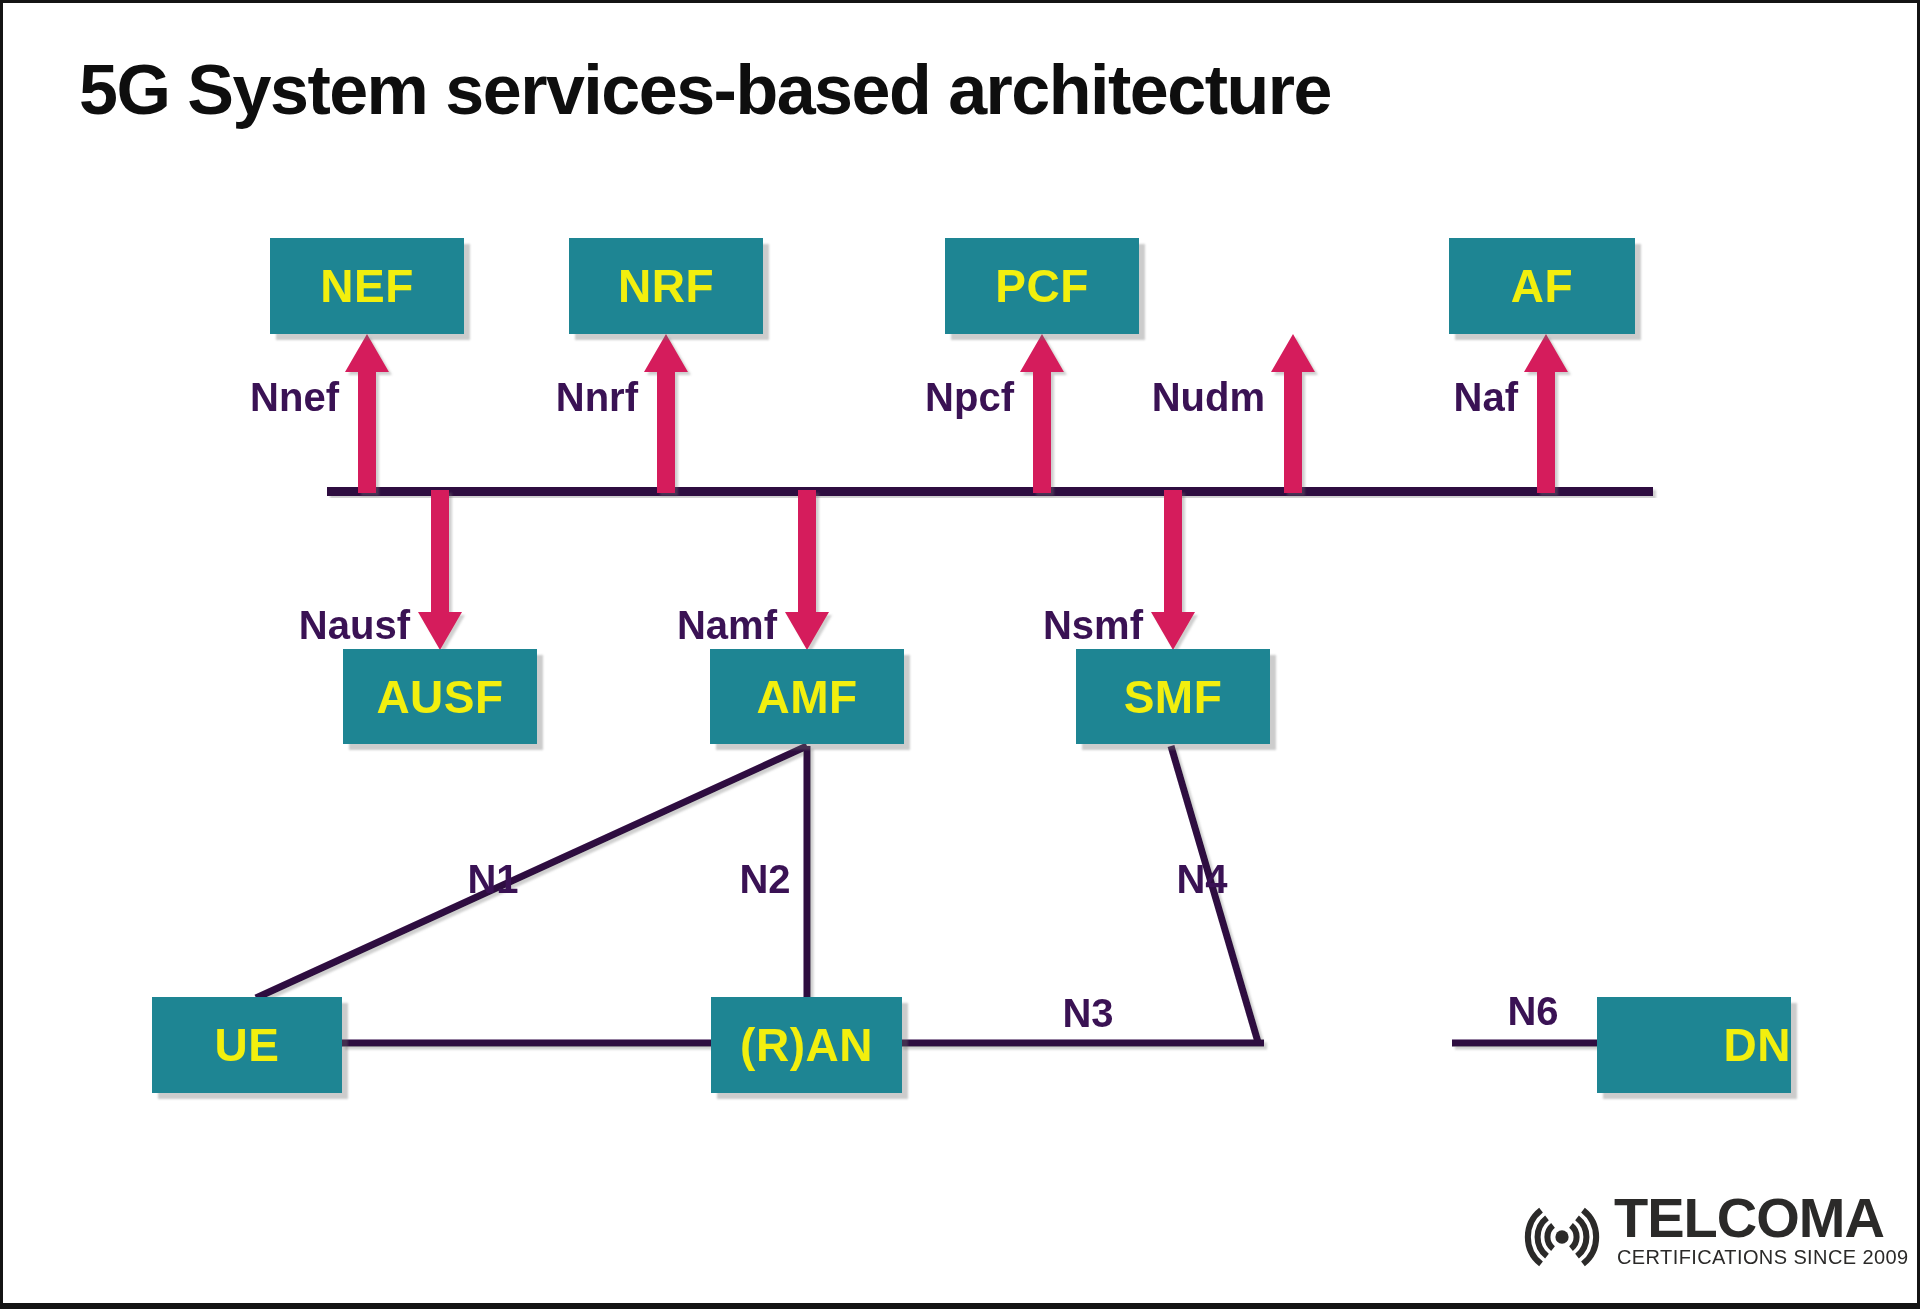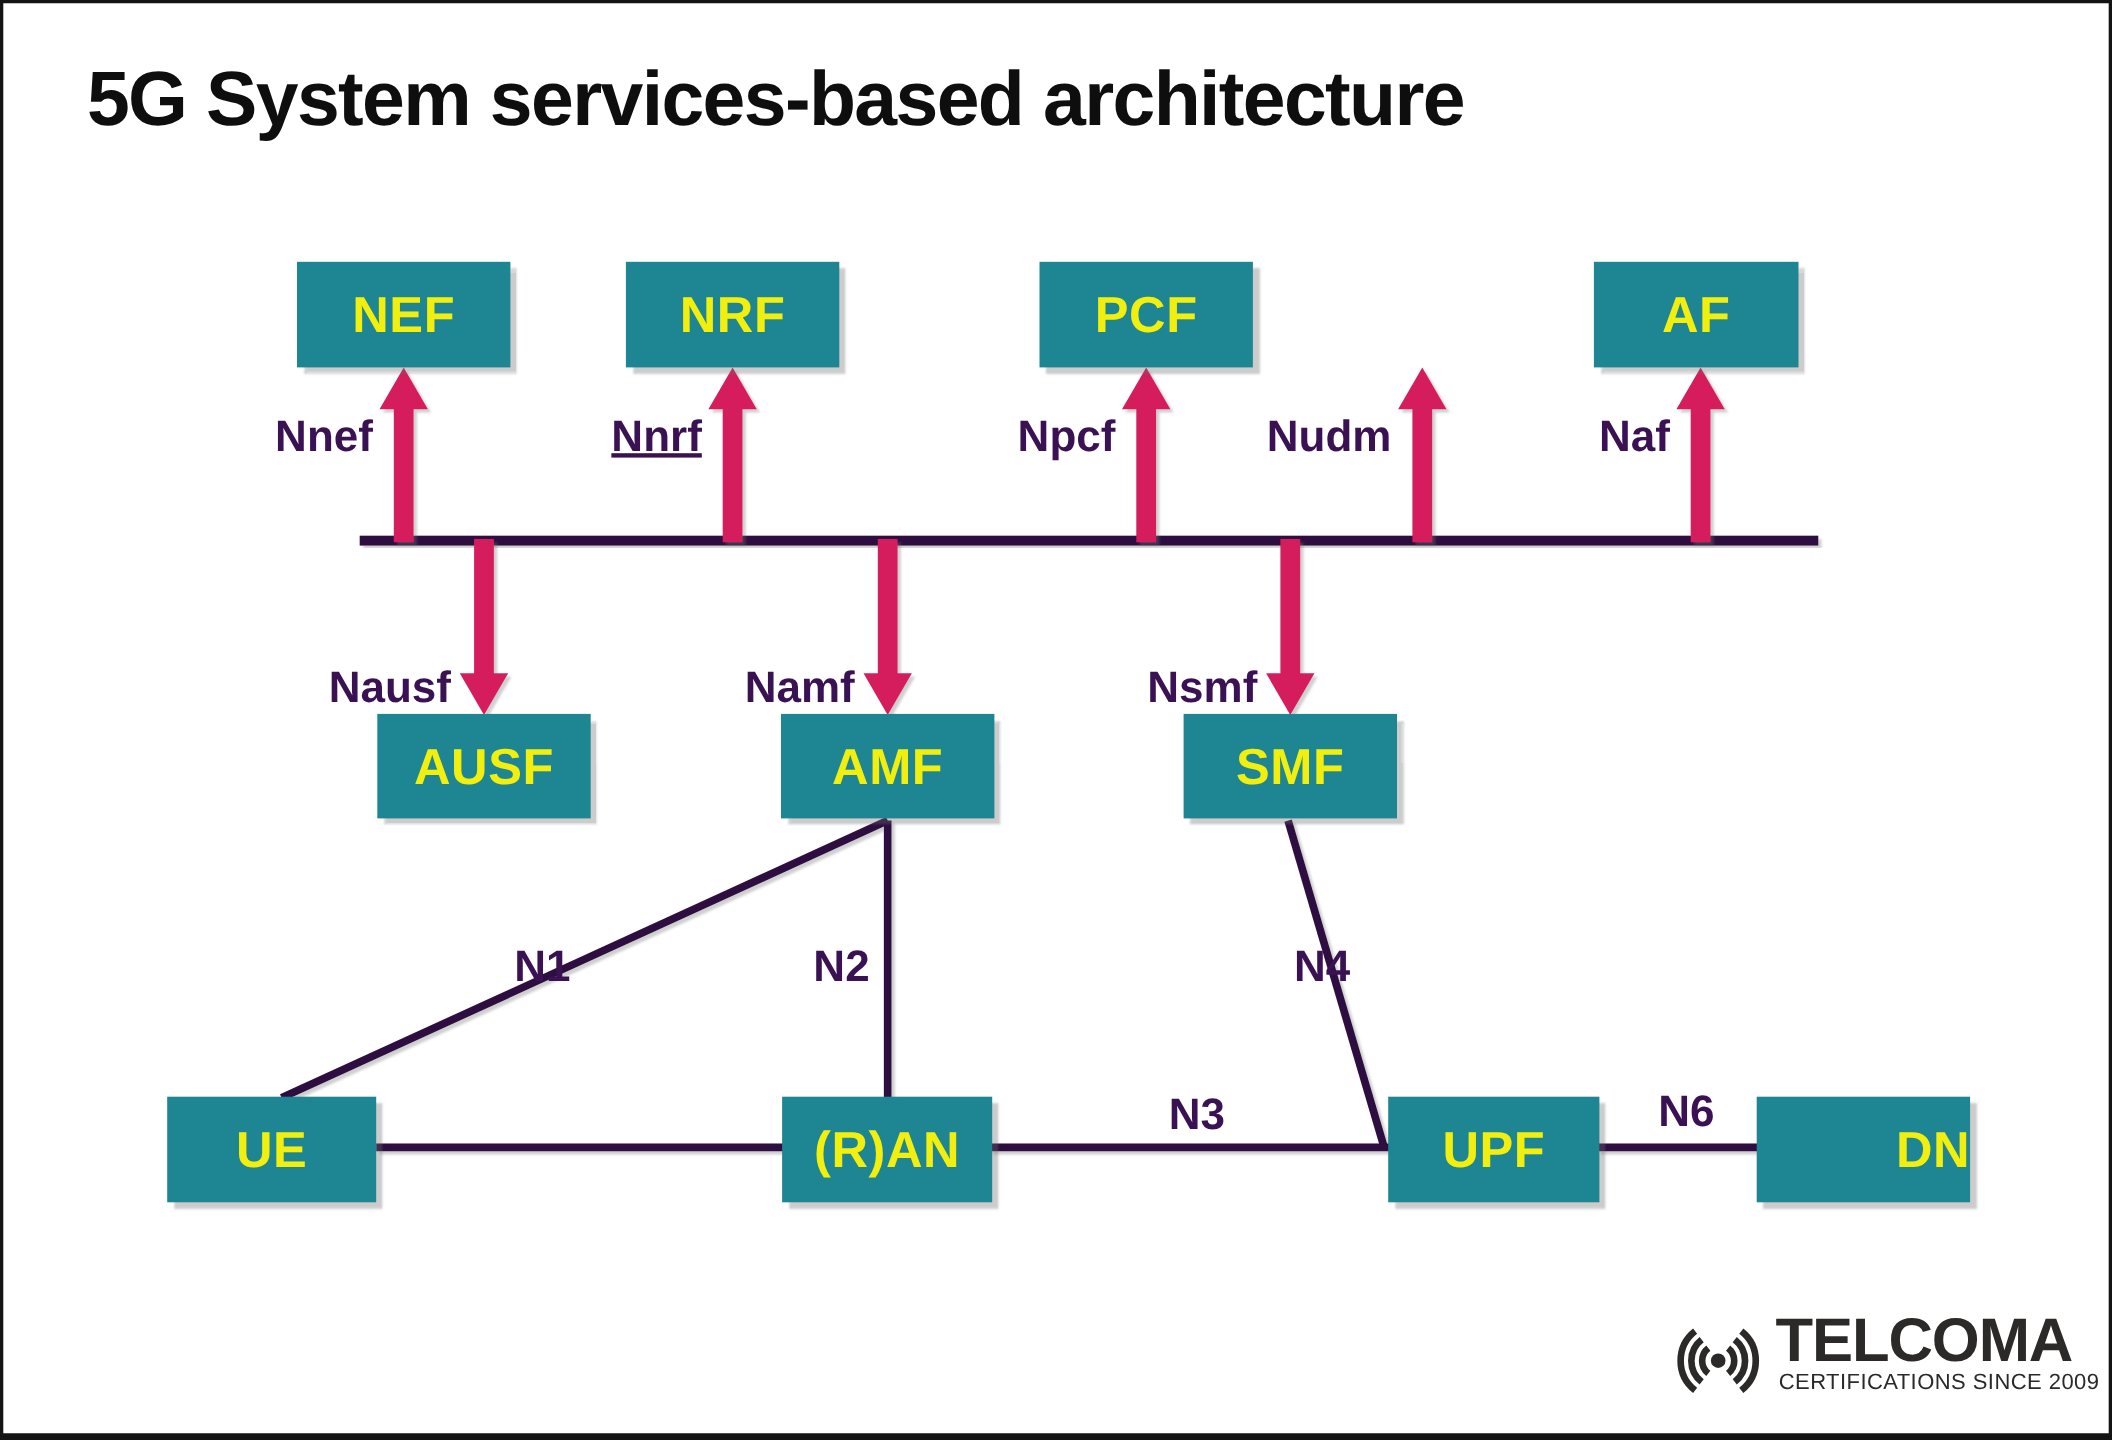--- a/index.html
+++ b/index.html
@@ -96,21 +96,21 @@
     <span>NRF</span>
   </div>
   <div class="nf-box" style="left:942px;top:235px;width:194px;">
     <span>PCF</span>
   </div>
   <div class="nf-box" style="left:1446px;top:235px;width:186px;">
     <span>AF</span>
   </div>
 
   <div class="if-label" style="right:1578px;">Nnef</div>
-  <div class="if-label" style="right:1279px;text-decoration:underline;">Nnrf</div>
+  <div class="if-label" style="right:1279px;">Nnrf</div>
   <div class="if-label" style="right:903px;">Npcf</div>
   <div class="if-label" style="right:652px;">Nudm</div>
   <div class="if-label" style="right:399px;">Naf</div>
 
   <div class="nf-box" style="left:340px;top:646px;width:194px;height:95px;">
     <span>AUSF</span>
   </div>
   <div class="nf-box" style="left:707px;top:646px;width:194px;height:95px;">
     <span>AMF</span>
   </div>
@@ -120,23 +120,20 @@
 
   <div class="if-label mid" style="right:1507px;">Nausf</div>
   <div class="if-label mid" style="right:1140px;">Namf</div>
   <div class="if-label mid" style="right:774px;">Nsmf</div>
 
   <div class="nf-box" style="left:149px;top:994px;width:190px;">
     <span>UE</span>
   </div>
   <div class="nf-box" style="left:708px;top:994px;width:191px;">
     <span>(R)AN</span>
-  </div>
-  <div class="nf-box" style="left:1259px;top:994px;width:192px;">
-    <span>UPF</span>
   </div>
   <div class="nf-box" style="left:1594px;top:994px;width:194px;justify-content:flex-end;">
     <span>DN</span>
   </div>
 
   <div class="link-label" style="left:490px;top:854px;">N1</div>
   <div class="link-label" style="left:762px;top:854px;">N2</div>
   <div class="link-label" style="left:1085px;top:988px;">N3</div>
   <div class="link-label" style="left:1162px;top:854px;margin-left:37px;">N4</div>
   <div class="link-label" style="left:1530px;top:986px;">N6</div>

